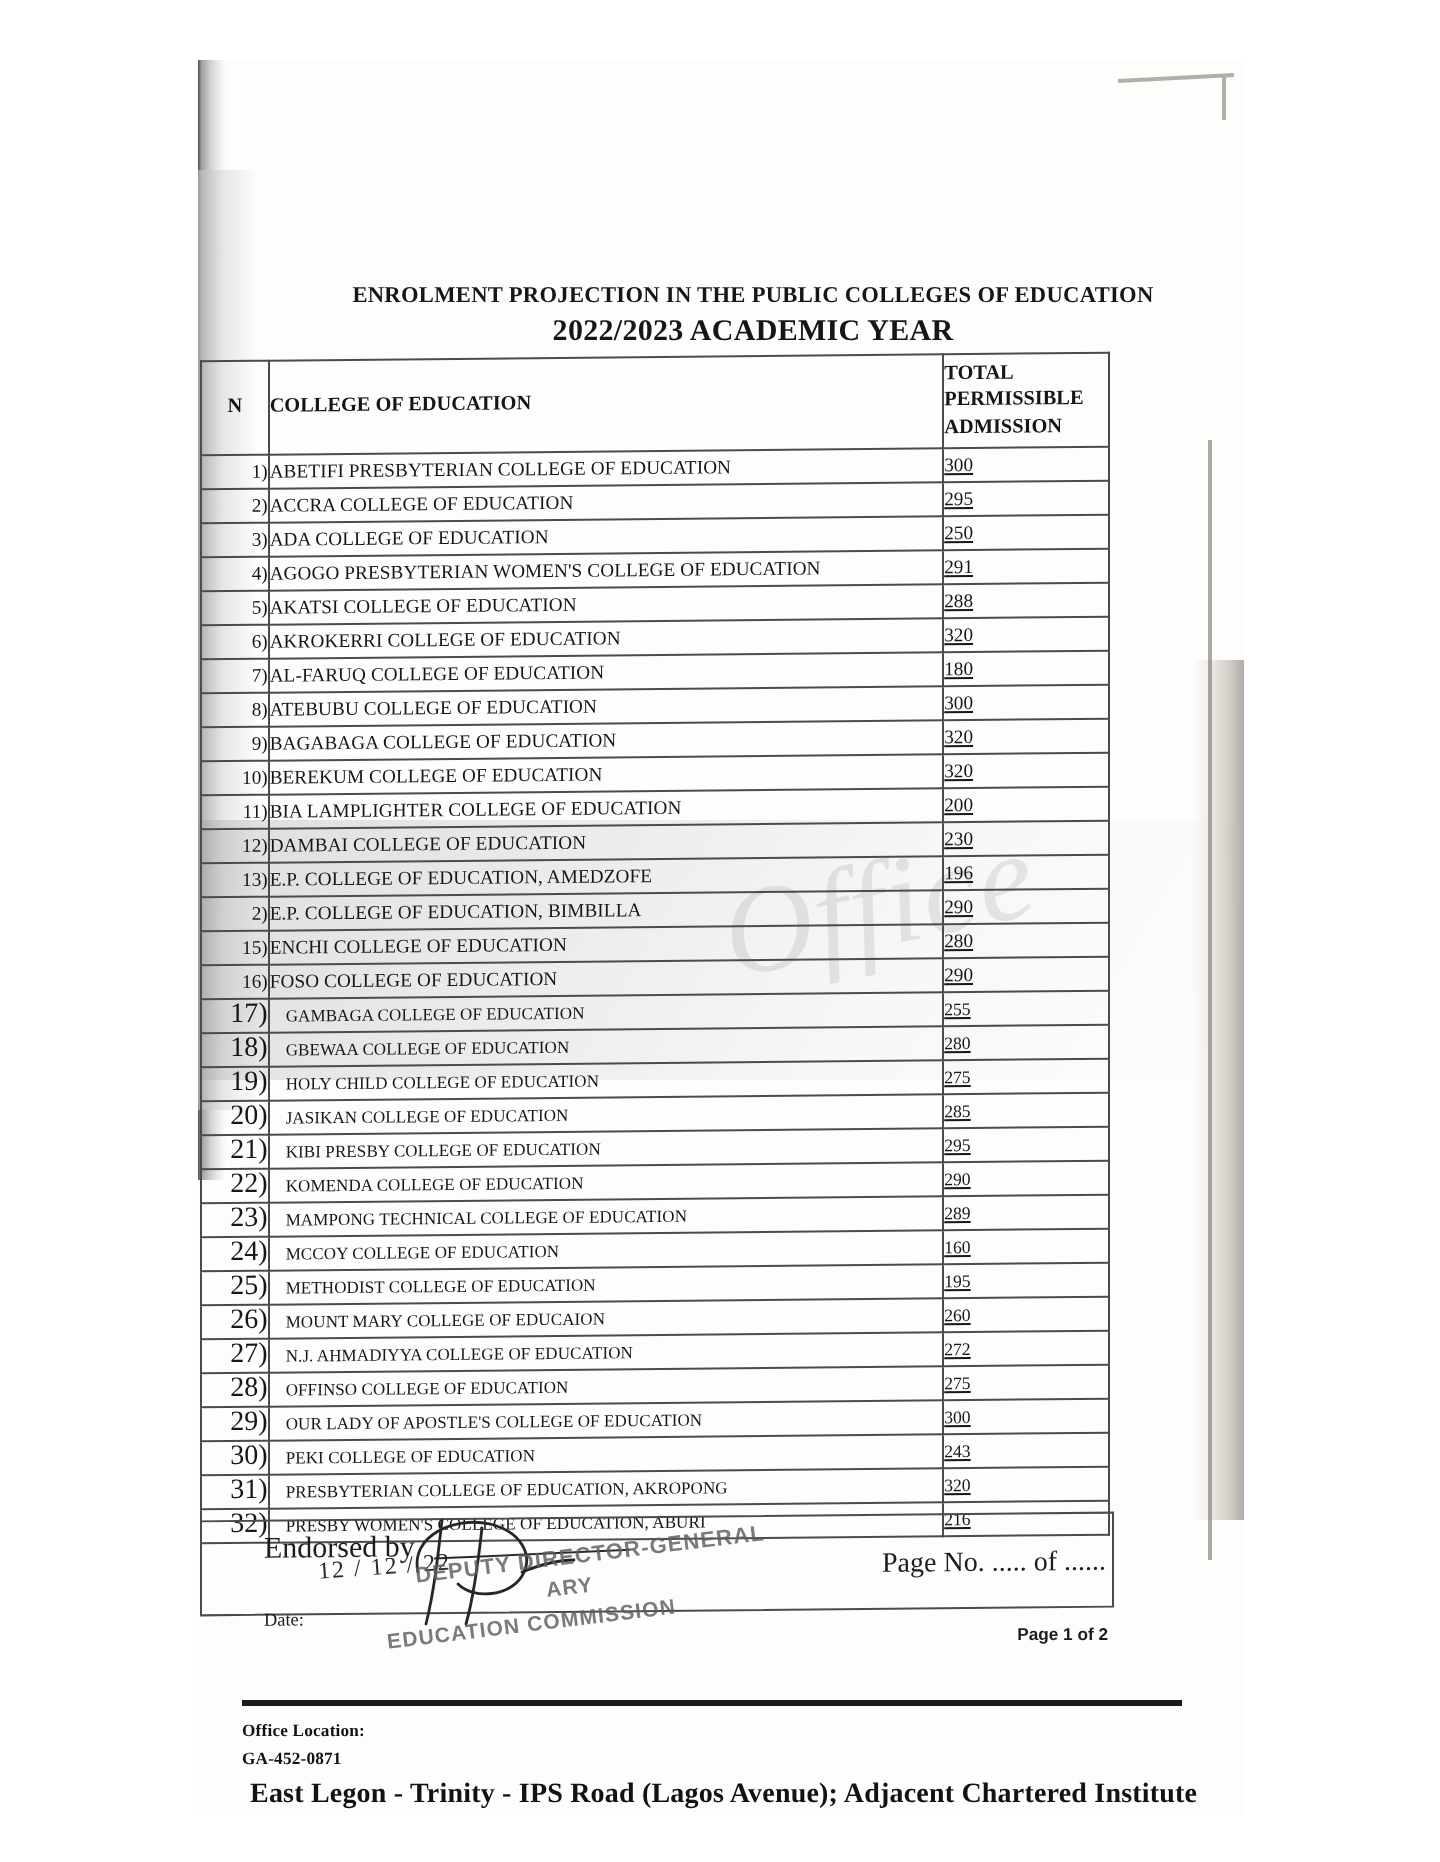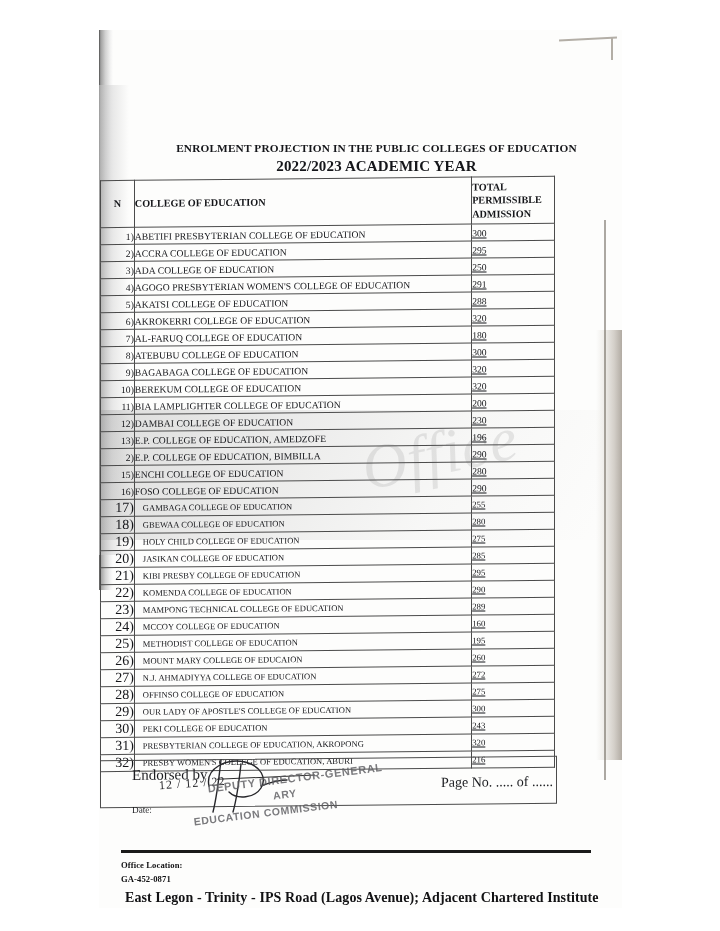--- a/index.html
+++ b/index.html
@@ -539,20 +539,21 @@
       <path d="M86 34 C96 30, 104 28, 112 28"></path>
     </svg>
     <div class="hw-date">12 / 12 / 22</div>
 
     <div class="stamp">
       <span class="s1">DEPUTY DIRECTOR-GENERAL</span>
       <span class="s2">ARY</span>
       <span class="s3">EDUCATION COMMISSION</span>
     </div>
 
+    <div class="page-of">Page 1 of 2</div>
 
     <div class="office-block">
       <div class="rule-top"></div>
       <div class="office-line">Office Location:</div>
       <div class="office-line">GA-452-0871</div>
       <div class="office-line addr">East Legon - Trinity - IPS Road (Lagos Avenue); Adjacent Chartered Institute of Bankers Ghana, Accra - Ghana</div>
 
     </div>
 
   </div>

